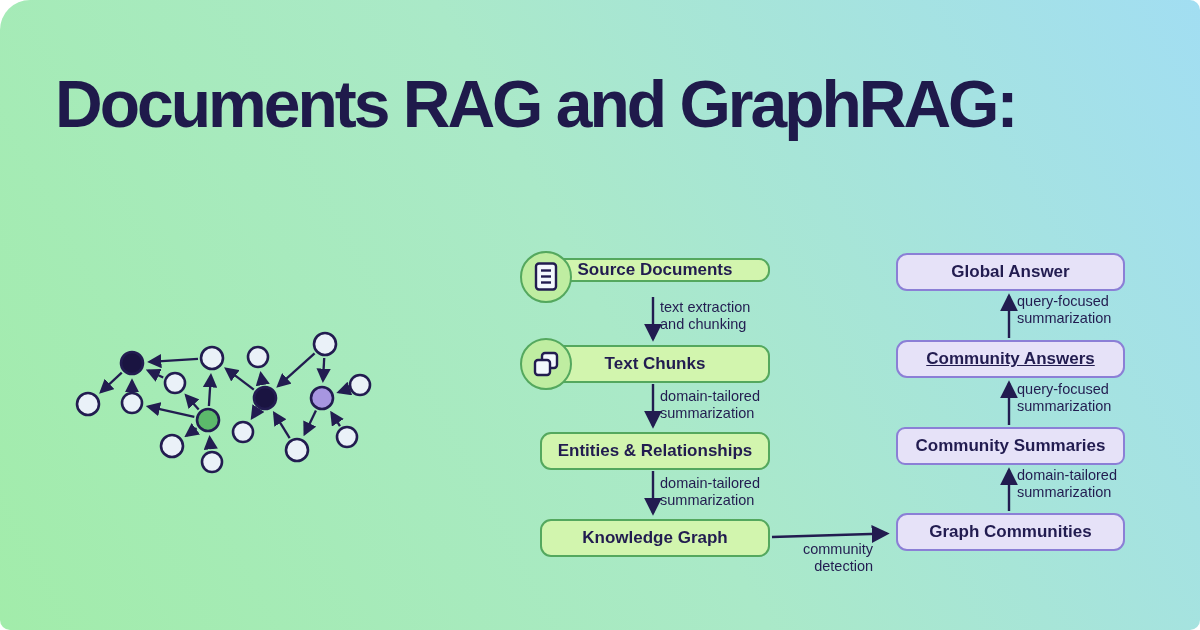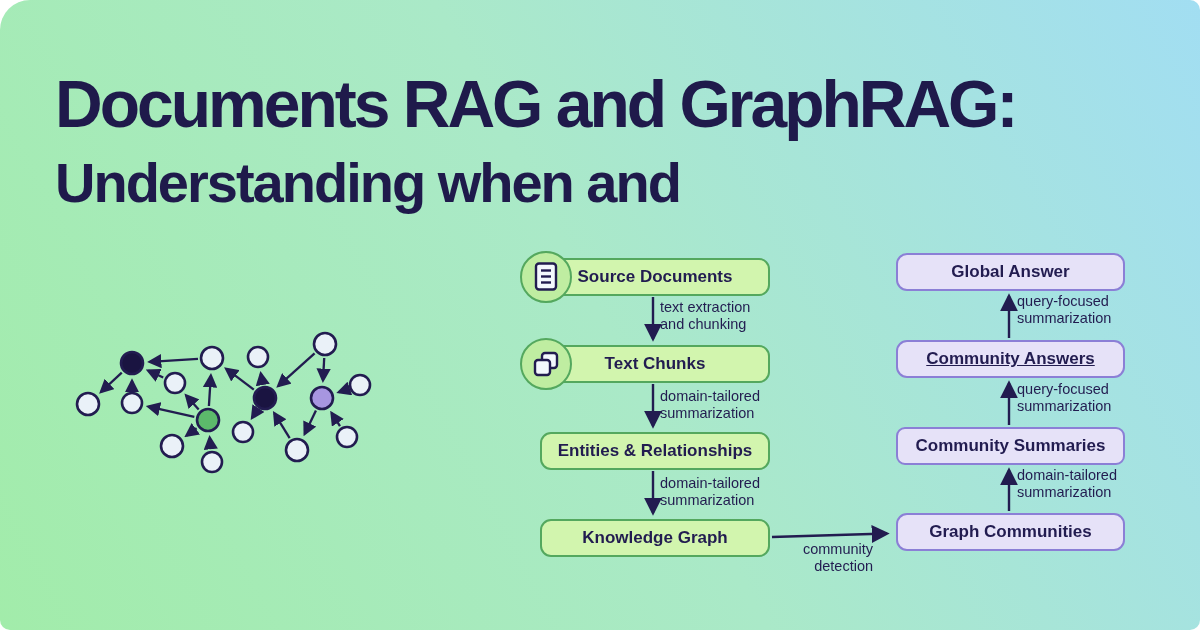--- a/index.html
+++ b/index.html
@@ -32,21 +32,20 @@
   svg.layer { position:absolute; left:0; top:0; z-index:1; }
   #network-svg { position:absolute; z-index:1; }
 </style>
 </head>
 <body>
 
 <div class="card" style="--g1: #a2ecaa; --g2: #aae9c8; --g3: #a2def2; --navy: #221c50; --titleNavy: #1f1a4b; --greenFill: #d2f5ae; --greenStroke: #54a85e; --badgeFill: #bfeda1; --purpleFill: #e6e2f8; --purpleStroke: #8b7fd6;">
 
   <div class="title">
     <div class="t1">Documents RAG and GraphRAG:</div>
-    <div class="t2">Understanding when and</div>
   </div>
 
   <svg id="network-svg" style="left:70px; top:328px;" width="310" height="150" viewBox="0 0 310 150">
       <defs>
     <marker id="ahSm" viewBox="0 0 10 10" refX="8" refY="5" markerWidth="6.2" markerHeight="6.2" orient="auto-start-reverse">
       <path d="M0,0 L10,5 L0,10 z" fill="#221c50"></path>
     </marker>
   </defs>
       <line x1="128.02726390123956" y1="30.873296006172527" x2="79.964946412692" y2="33.87719084920675" stroke="#221c50" stroke-width="2.3" marker-end="url(#ahSm)"></line>
       <line x1="93.21262554544941" y1="49.5175002536974" x2="78.32098001399314" y2="42.59115349488053" stroke="#221c50" stroke-width="2.3" marker-end="url(#ahSm)"></line>
@@ -93,21 +92,21 @@
       <line x1="653" y1="297" x2="653" y2="339" stroke="#221c50" stroke-width="2.4" marker-end="url(#ahBig)"></line>
       <line x1="653" y1="384" x2="653" y2="426" stroke="#221c50" stroke-width="2.4" marker-end="url(#ahBig)"></line>
       <line x1="653" y1="471" x2="653" y2="513" stroke="#221c50" stroke-width="2.4" marker-end="url(#ahBig)"></line>
       <line x1="1009" y1="338" x2="1009" y2="296" stroke="#221c50" stroke-width="2.4" marker-end="url(#ahBig)"></line>
       <line x1="1009" y1="425" x2="1009" y2="383" stroke="#221c50" stroke-width="2.4" marker-end="url(#ahBig)"></line>
       <line x1="1009" y1="511" x2="1009" y2="470" stroke="#221c50" stroke-width="2.4" marker-end="url(#ahBig)"></line>
       <line x1="772" y1="537" x2="887" y2="533.5" stroke="#221c50" stroke-width="2.4" marker-end="url(#ahBig)"></line>
     </svg>
 
   <div id="boxes-layer">
-      <div class="flow-box green" style="left: 540px; top: 258px; width: 230px; height: 38px; z-index: 2;">
+      <div class="flow-box green" style="left: 540px; top: 258px; width: 230px; height: 24px; z-index: 2;">
         <span>Source Documents</span>
       </div>
       <div class="flow-box green" style="left: 540px; top: 345px; width: 230px; height: 38px; z-index: 2;">
         <span>Text Chunks</span>
       </div>
       <div class="flow-box green" style="left: 540px; top: 432px; width: 230px; height: 38px; z-index: 2; text-align: right;">
         <span>Entities &amp; Relationships</span>
       </div>
       <div class="flow-box green" style="left: 540px; top: 519px; width: 230px; height: 38px; z-index: 2;">
         <span>Knowledge Graph</span>

